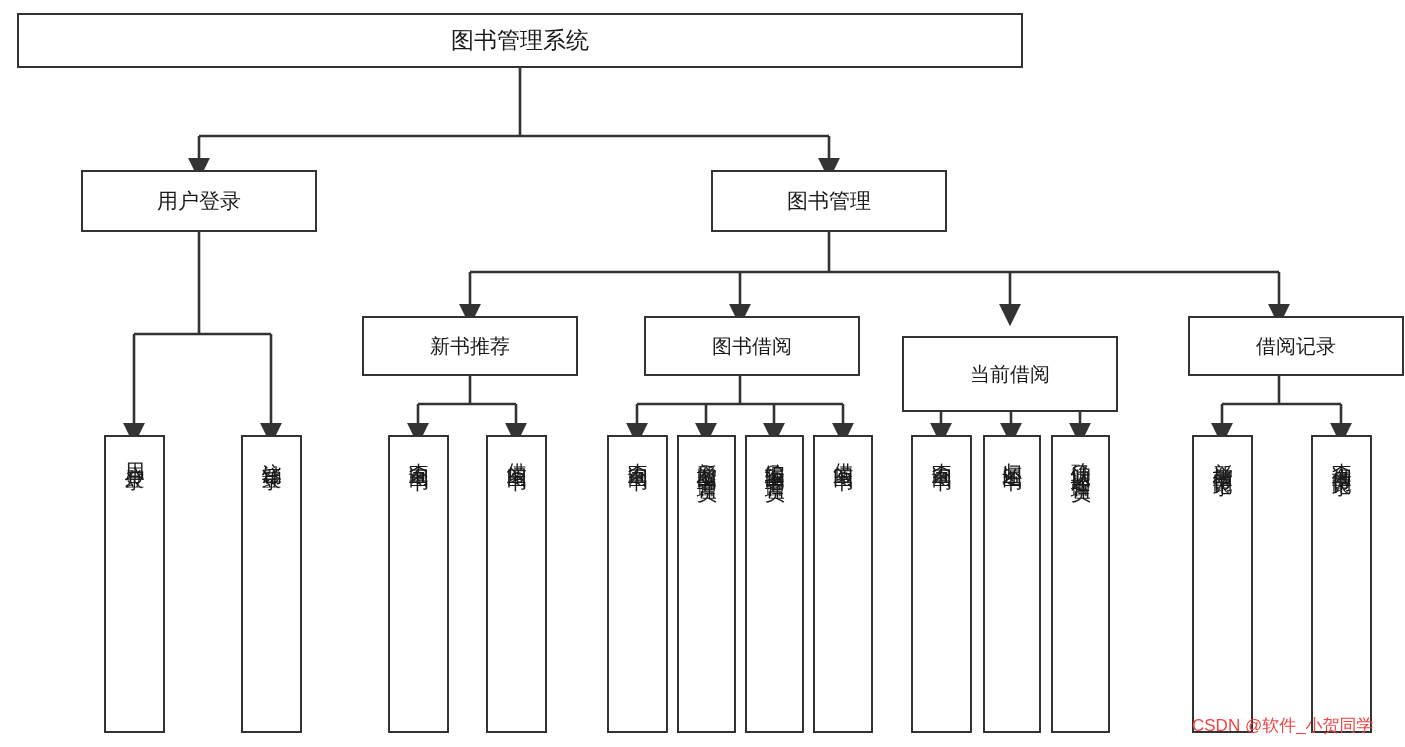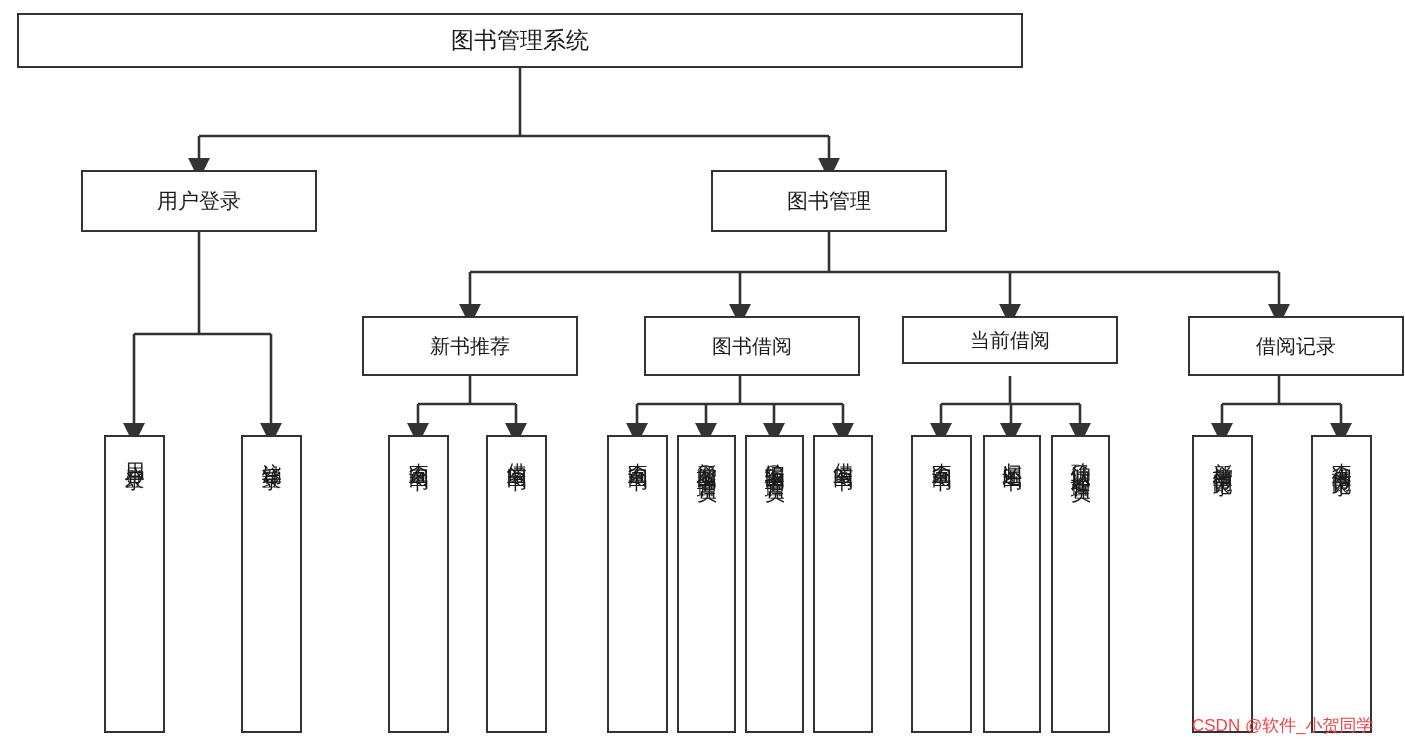--- a/index.html
+++ b/index.html
@@ -151,21 +151,21 @@
   </div>
 
   <div class="node-box level1" style="left:711px; top:170px; width:236px; height:62px;">
     <span>图书管理</span>
   </div>
 
   <div class="node-box level2" style="left:632px; top:316px; width:216px; height:60px;margin-left:12px;">
     <span>图书借阅</span>
   </div>
 
-  <div class="node-box level2" style="left:902px; top:316px; width:216px; height:48px;">
+  <div class="node-box level2" style="left:902px; top:336px; width:216px; height:76px;">
     <span>当前借阅</span>
   </div>
 
   <div class="node-box level2" style="left:1188px; top:316px; width:216px; height:60px;">
     <span>借阅记录</span>
   </div>
 
   <div class="node-box leaf" style="left:104px; top:435px; width:61px; height:298px;">
     <span class="vtext">用户登录</span>
   </div>

